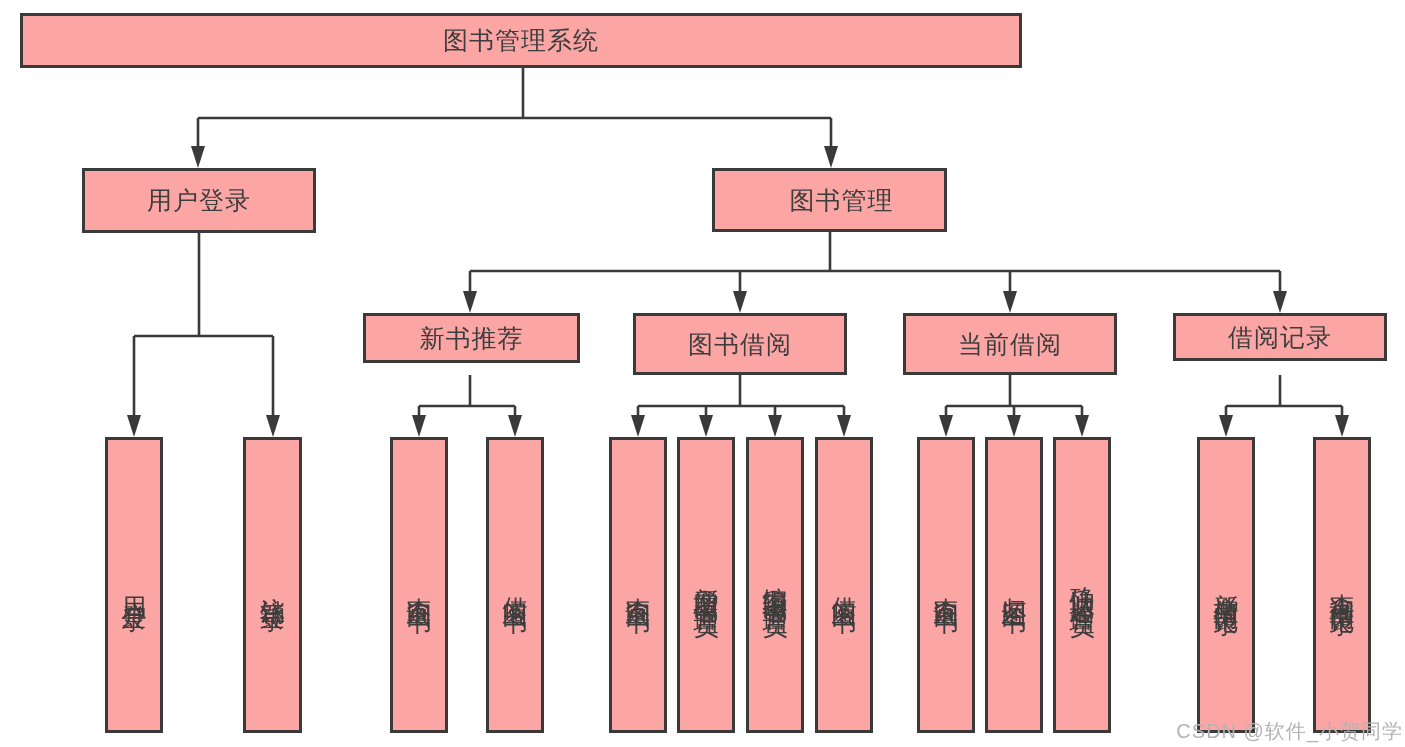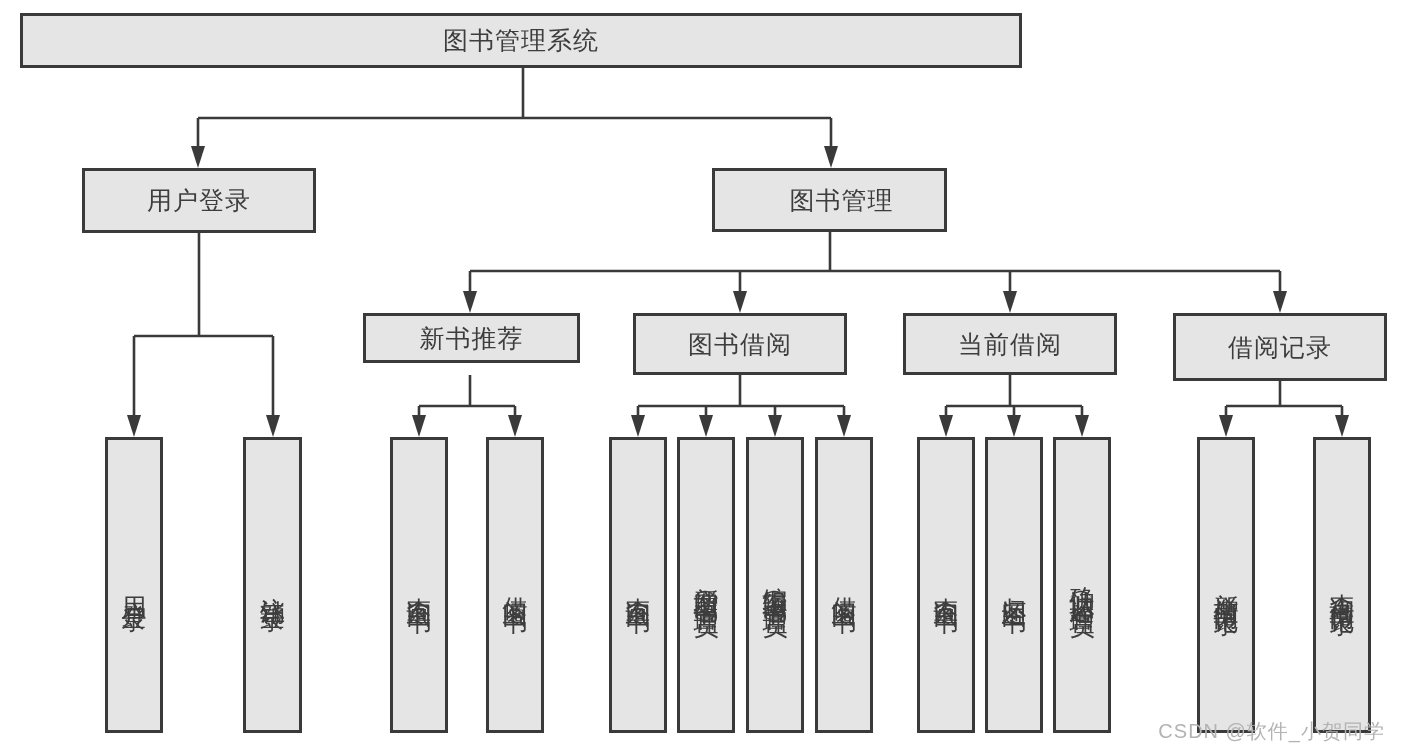--- a/index.html
+++ b/index.html
@@ -14,38 +14,38 @@
     width:1405px;height:747px;
     background:var(--bg);
     overflow:hidden;
     font-family:"Liberation Sans","DejaVu Sans",sans-serif;
   }
   #connector-svg{position:absolute;left:0;top:0;width:1405px;height:747px;}
   .node{
     position:absolute;
     box-sizing:border-box;
     border:3px solid var(--line);
-    background:#e5e5e5;
+    background:#fca5a5;
     display:flex;
     align-items:center;
     justify-content:center;
     color:var(--text);
     font-size:25px;
     letter-spacing:1px;
     text-align:center;
   }
   .node.vertical .node-label{
     writing-mode:vertical-rl;
     text-orientation:mixed;
     letter-spacing:4px;
     line-height:1;
   }
   .watermark{
     position:absolute;
-    right:20px;
+    right:2px;
     bottom:2px;
     font-size:20px;
     color:var(--watermark);
     letter-spacing:1px;
     white-space:nowrap;
     z-index:5;
   }
 </style>
 </head>
 <body>
@@ -91,21 +91,21 @@
     </div>
     <div class="node" style="left: 363px; top: 313px; width: 217px; height: 50px;">
       <span class="node-label">新书推荐</span>
     </div>
     <div class="node" style="left: 633px; top: 313px; width: 214px; height: 62px;">
       <span class="node-label">图书借阅</span>
     </div>
     <div class="node" style="left: 903px; top: 313px; width: 214px; height: 62px;">
       <span class="node-label">当前借阅</span>
     </div>
-    <div class="node" style="left: 1173px; top: 313px; width: 214px; height: 68px;">
+    <div class="node" style="left: 1173px; top: 313px; width: 214px; height: 48px;">
       <span class="node-label">借阅记录</span>
     </div>
     <div class="node vertical" style="left: 105px; top: 437px; width: 58px; height: 296px;">
       <span class="node-label">用户登录</span>
     </div>
     <div class="node vertical" style="left: 243px; top: 437px; width: 59px; height: 296px;">
       <span class="node-label">注销登录</span>
     </div>
     <div class="node vertical" style="left: 390px; top: 437px; width: 58px; height: 296px;">
       <span class="node-label">查询图书</span>

